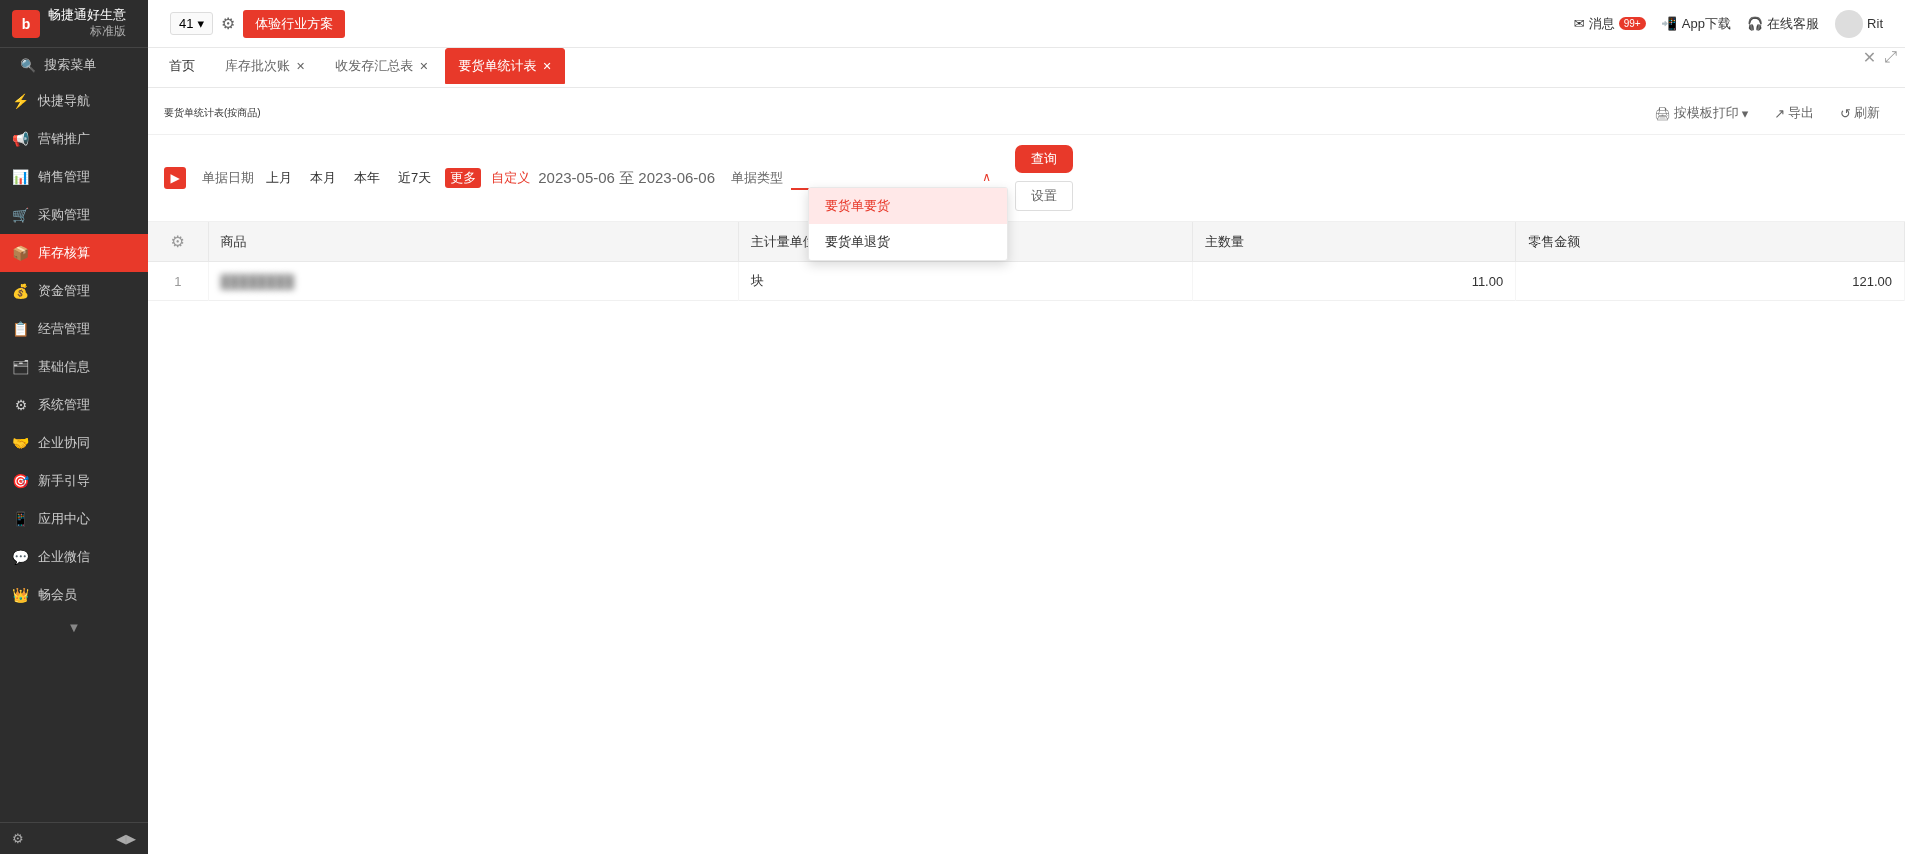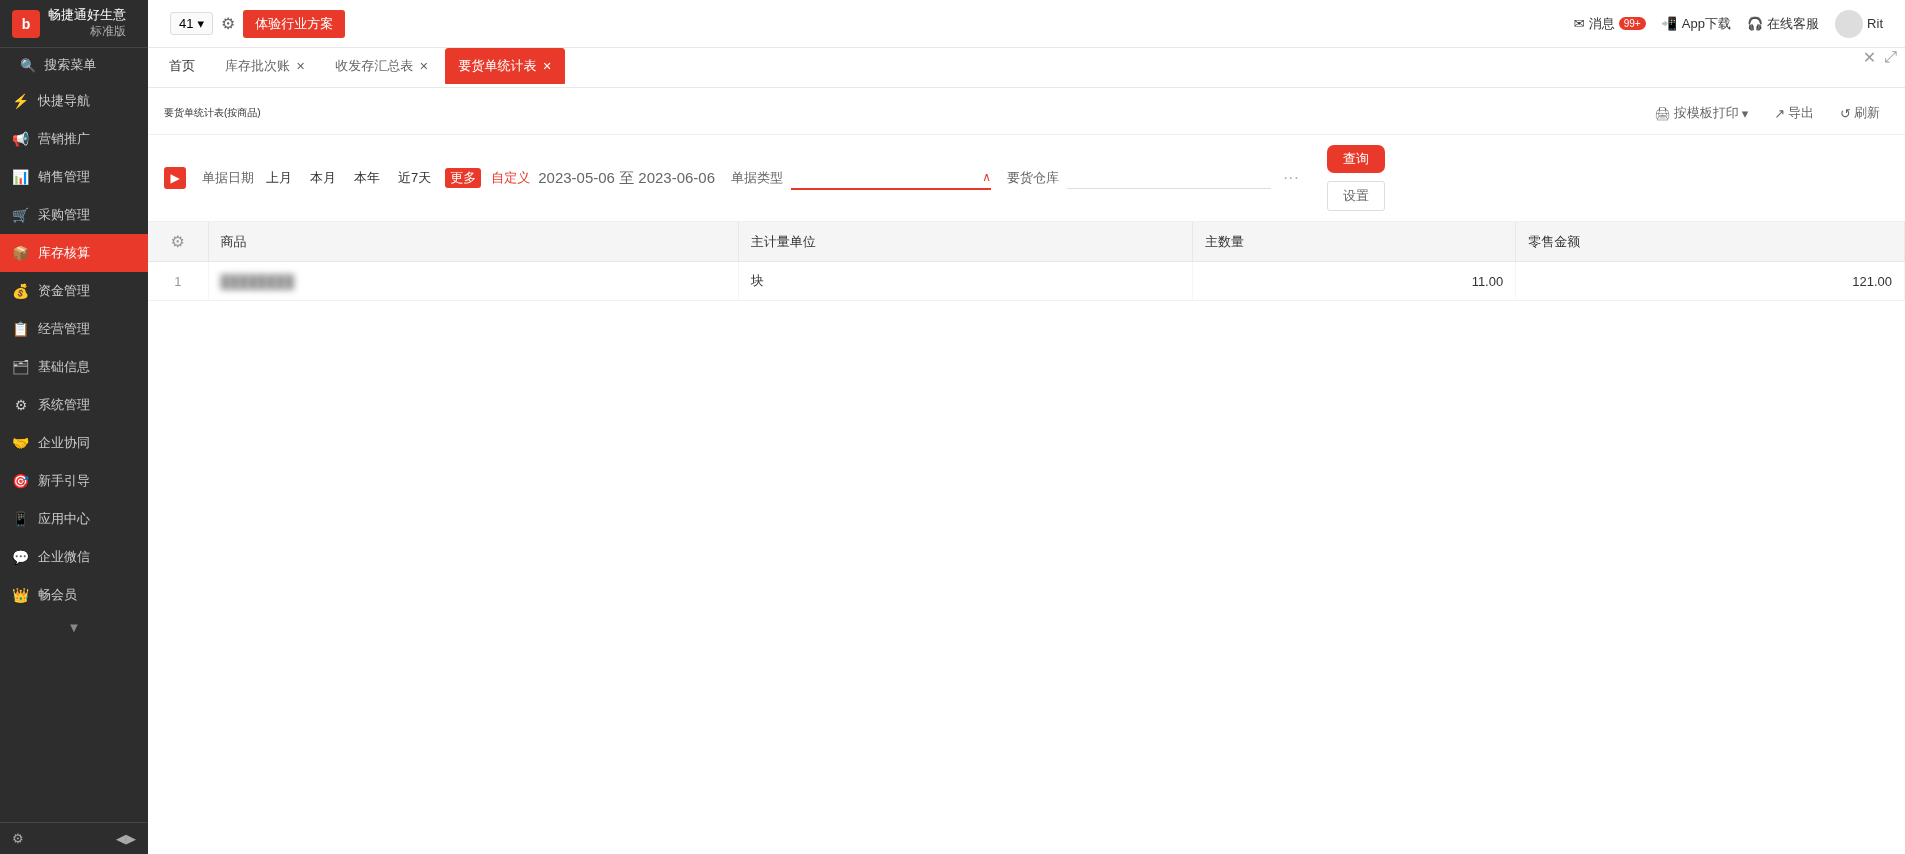--- a/index.html
+++ b/index.html
@@ -436,31 +436,30 @@
       </div>
 
       <div class="filter-type-group">
         <span class="filter-type-label">单据类型</span>
         <div class="filter-select-wrapper">
           <input class="filter-select-input" type="text" value="" style="">
           <span class="filter-select-arrow">∧</span>
         </div>
       </div>
 
-      <div class="filter-warehouse-group">
-        <span class="filter-type-label">要货仓库</span>
-        <input class="filter-warehouse-input" type="text" value="" style="">
-        <span class="filter-more">···</span>
-      </div>
 
       <div class="filter-buttons">
         <button class="query-btn">查询</button>
         <button class="settings-btn">设置</button>
       </div>
 
+      <div class="dropdown-popup">
+        <div class="dropdown-option selected">要货单要货</div>
+        <div class="dropdown-option">要货单退货</div>
+      </div>
     </div>
 
     <div class="table-wrapper">
       <table>
         <thead>
           <tr>
             <th>
               <div class="settings-col">
                 <span class="col-settings">⚙</span>
               </div>

